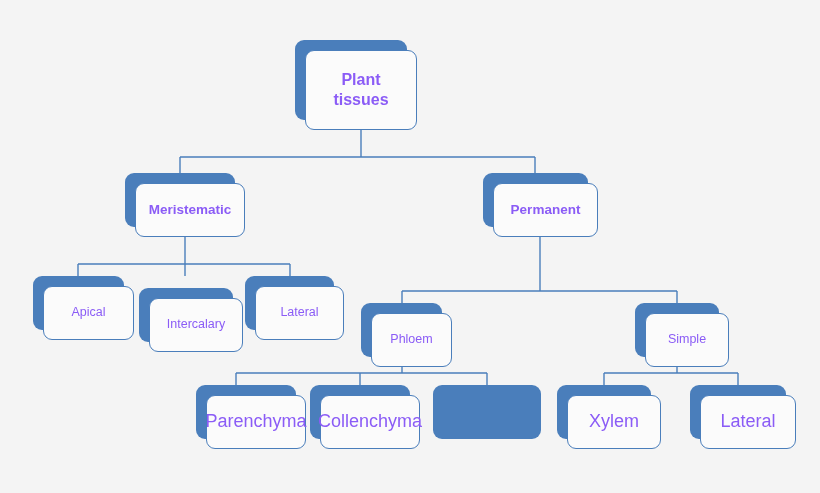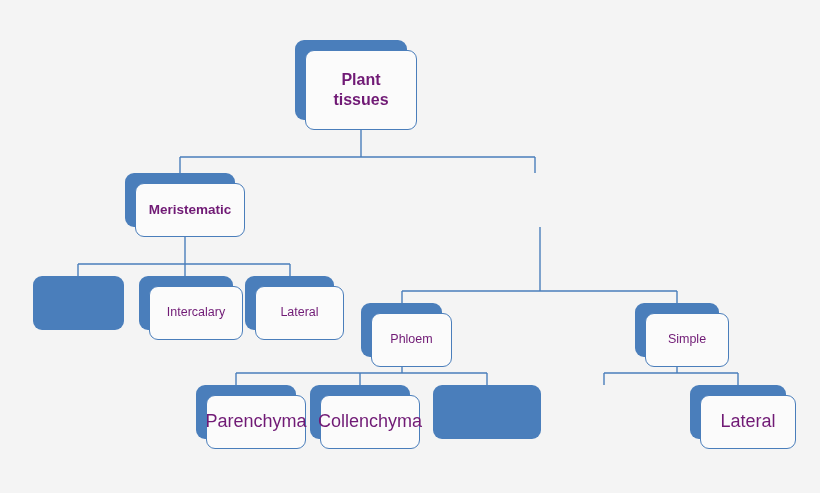--- a/index.html
+++ b/index.html
@@ -54,21 +54,21 @@
     background: #fbfbfb;
     border: 1.4px solid #4a7ebb;
     border-radius: 9px;
     box-sizing: border-box;
     display: flex;
     align-items: center;
     justify-content: center;
     text-align: center;
   }
   .node-label {
-    color: #701a75;
+    color: #8b5cf6;
     line-height: 1.22;
     padding: 0 6px;
     white-space: pre-line;
   }
   .lvl0 .node-label {
     font-size: 16px;
     font-weight: bold;
   }
   .lvl1 .node-label {
     font-size: 13.5px;
@@ -120,24 +120,33 @@
           <div class="node-label">Plant
 tissues</div>
         </div>
       </div>
       <div class="node lvl1" style="left: 125px; top: 173px; width: 120px; height: 64px;">
         <div class="node-shadow" style="width: 110px; height: 54px;"></div>
         <div class="node-box" style="width: 110px; height: 54px;">
           <div class="node-label">Meristematic</div>
         </div>
       </div>
+      <div class="node lvl1" style="left: 483px; top: 173px; width: 115px; height: 64px;">
+        <div class="node-shadow" style="width: 105px; height: 54px;"></div>
+        <div class="node-box" style="width: 105px; height: 54px;">
+          <div class="node-label">Permanent</div>
+        </div>
+      </div>
       <div class="node lvl2" style="left: 33px; top: 276px; width: 101px; height: 64px;">
         <div class="node-shadow" style="width: 91px; height: 54px;"></div>
+        <div class="node-box" style="width: 91px; height: 54px;">
+          <div class="node-label">Apical</div>
+        </div>
       </div>
-      <div class="node lvl2" style="left: 139px; top: 276px; width: 104px; height: 64px;">
+      <div class="node lvl2" style="left: 139px; top: 288px; width: 104px; height: 64px;">
         <div class="node-shadow" style="width: 94px; height: 54px;"></div>
         <div class="node-box" style="width: 94px; height: 54px;">
           <div class="node-label">Intercalary</div>
         </div>
       </div>
       <div class="node lvl2" style="left: 245px; top: 276px; width: 99px; height: 64px; padding-left: 36px;">
         <div class="node-shadow" style="width: 89px; height: 54px;"></div>
         <div class="node-box" style="width: 89px; height: 54px;">
           <div class="node-label">Lateral</div>
         </div>
@@ -162,20 +171,26 @@
       </div>
       <div class="node lvl3" style="left: 310px; top: 385px; width: 110px; height: 64px;">
         <div class="node-shadow" style="width: 100px; height: 54px;"></div>
         <div class="node-box" style="width: 100px; height: 54px;">
           <div class="node-label">Collenchyma</div>
         </div>
       </div>
       <div class="node lvl3" style="left: 433px; top: 385px; width: 118px; height: 64px;">
         <div class="node-shadow" style="width: 108px; height: 54px;"></div>
       </div>
+      <div class="node lvl3" style="left: 557px; top: 385px; width: 104px; height: 64px;">
+        <div class="node-shadow" style="width: 94px; height: 54px;"></div>
+        <div class="node-box" style="width: 94px; height: 54px;">
+          <div class="node-label">Xylem</div>
+        </div>
+      </div>
       <div class="node lvl3" style="left: 690px; top: 385px; width: 106px; height: 64px;">
         <div class="node-shadow" style="width: 96px; height: 54px;"></div>
         <div class="node-box" style="width: 96px; height: 54px;">
           <div class="node-label">Lateral</div>
         </div>
       </div>
     </div>
 
 </div>
 

